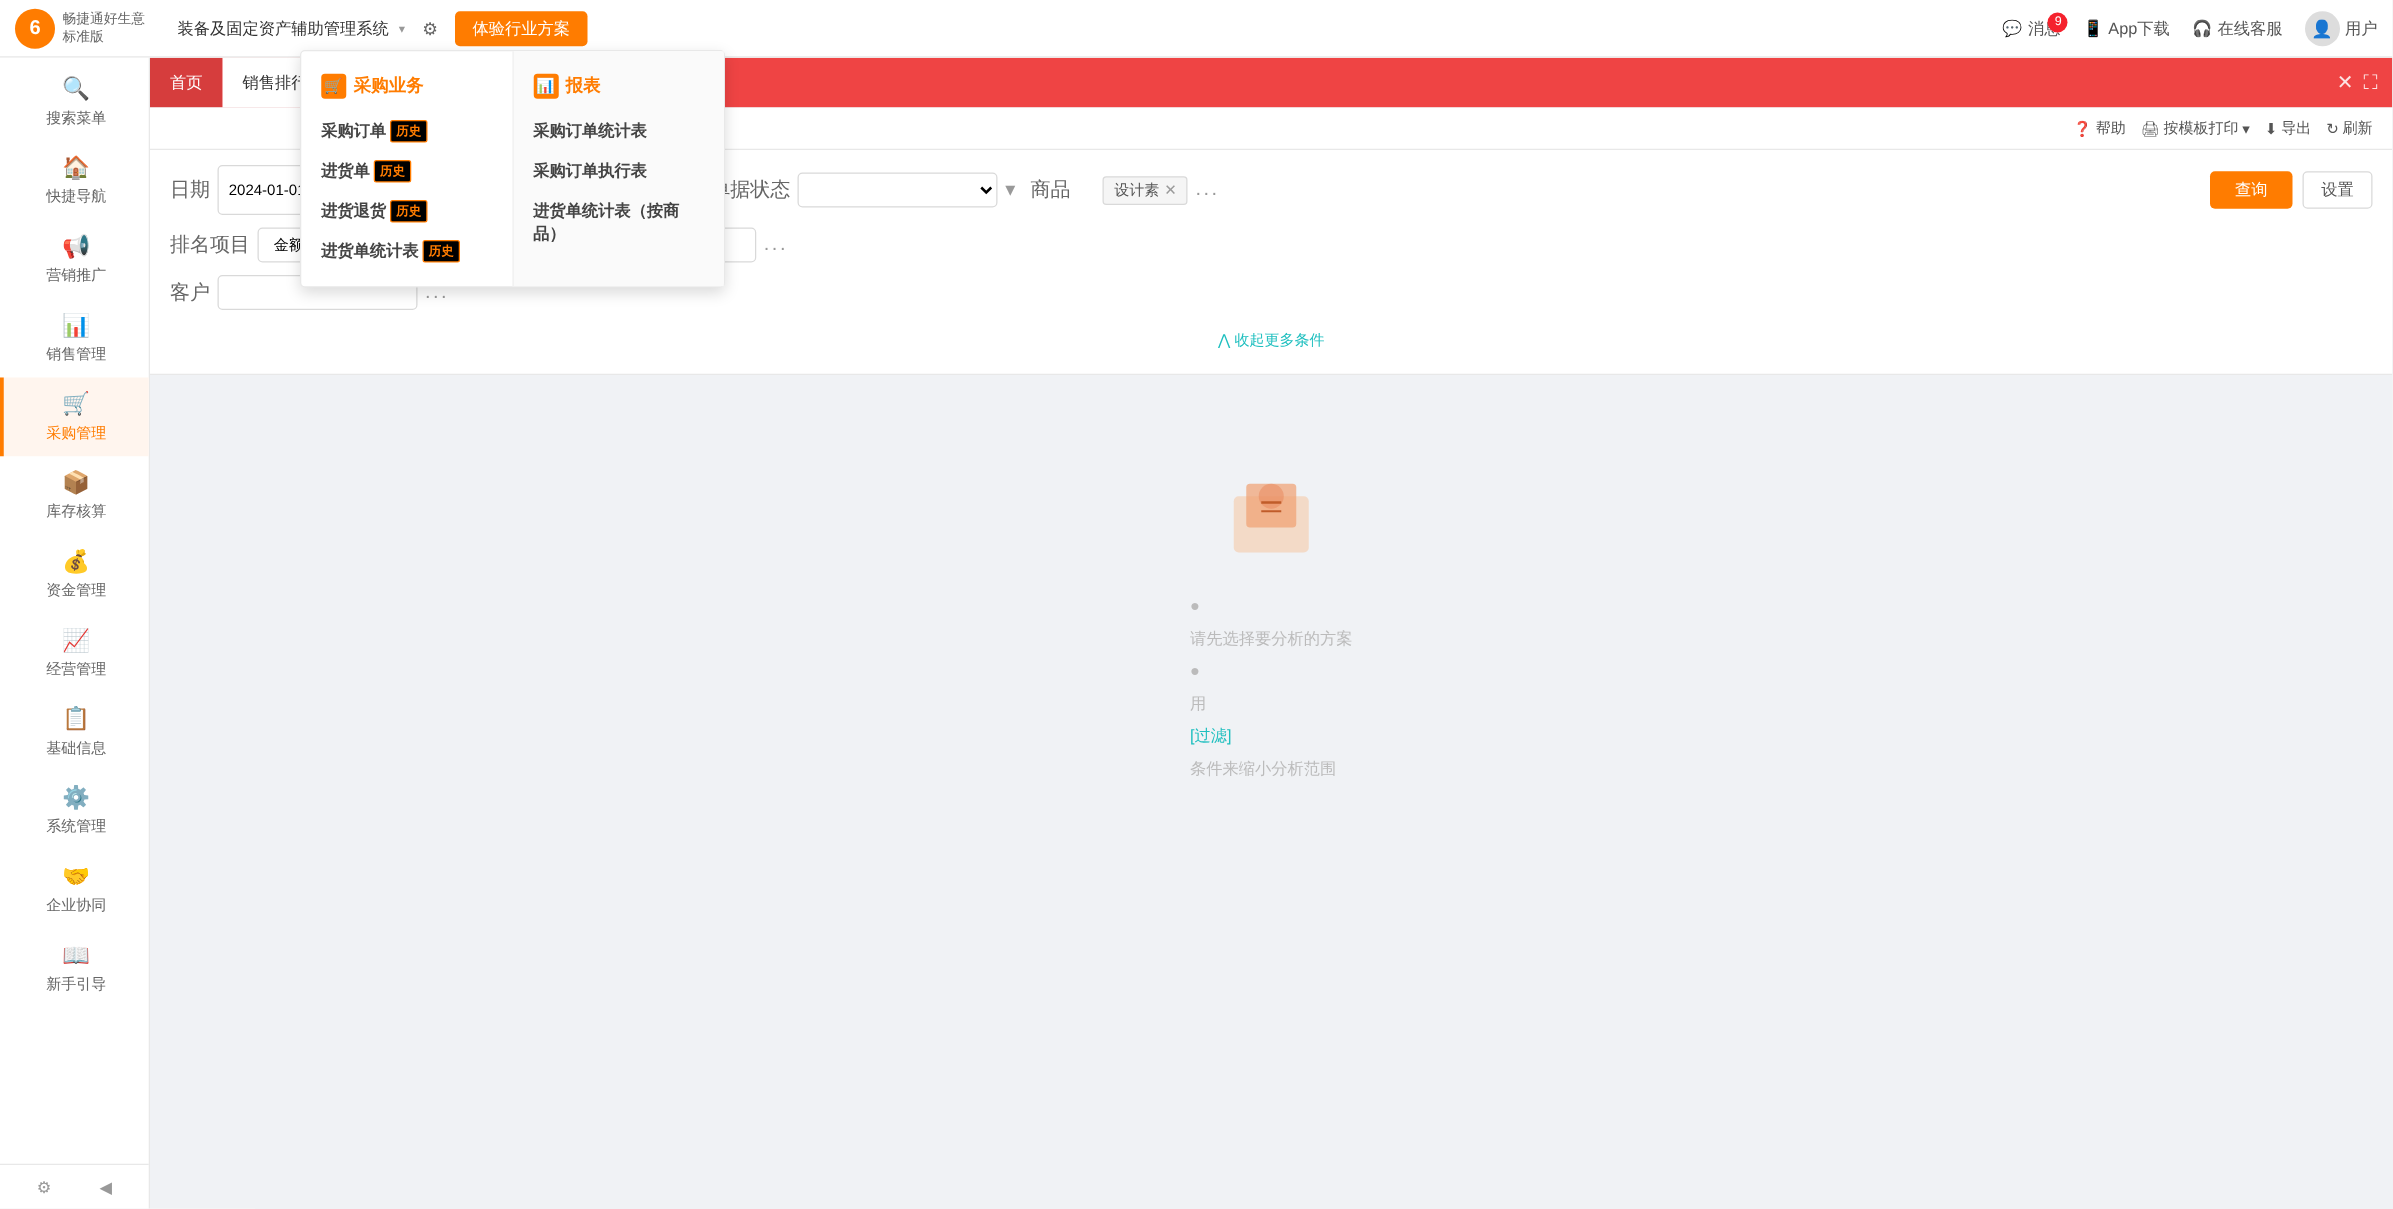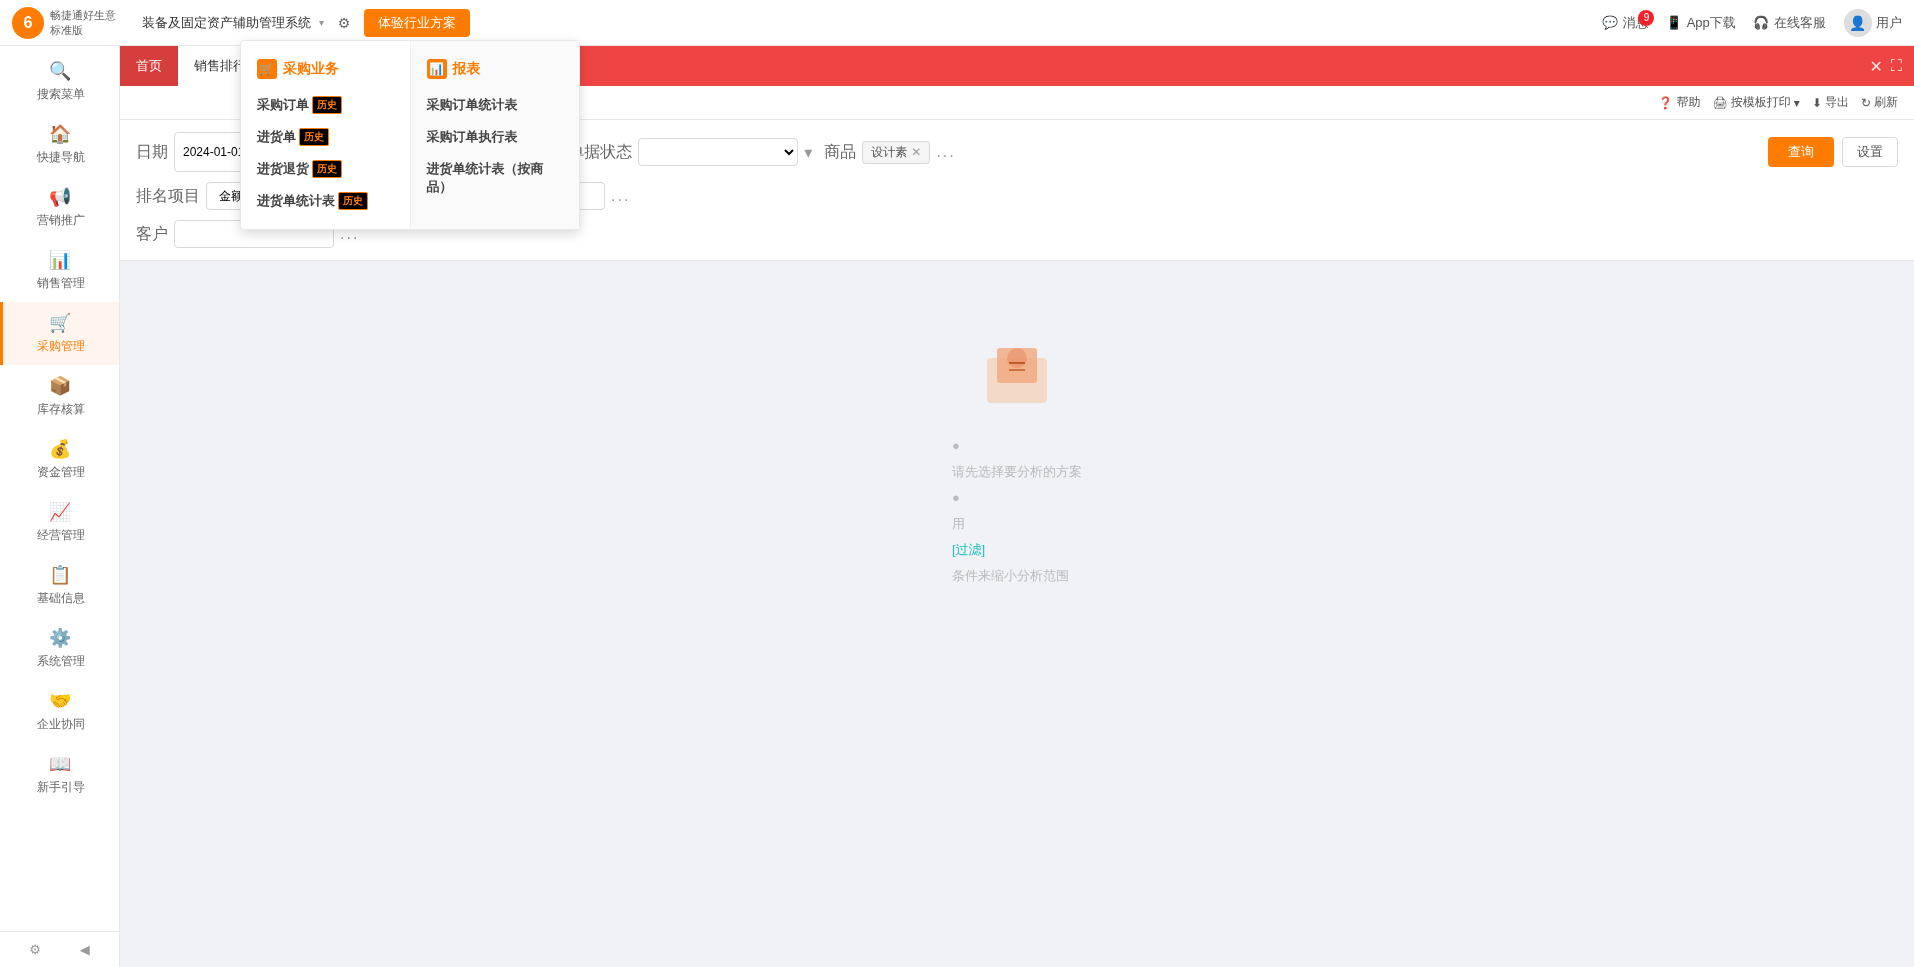--- a/index.html
+++ b/index.html
@@ -260,20 +260,21 @@
     }
 
     .tag-item {
       background: #f5f5f5;
       border: 1px solid #d9d9d9;
       border-radius: 3px;
       padding: 2px 8px;
       font-size: 12px;
       display: flex; align-items: center; gap: 4px;
       color: #555;
+      margin-left: 20px;
     }
     .tag-close { cursor: pointer; color: #999; }
 
     .more-dots { color: #999; cursor: pointer; font-size: 16px; letter-spacing: 2px; }
 
     .query-btn {
       background: #ff7c00;
       color: white;
       border: none;
       padding: 5px 20px;
@@ -569,20 +570,24 @@
         </div>
 
         <div class="filter-row">
           <div class="filter-item">
             <span class="filter-label">客户</span>
             <input class="filter-input" style="">
             <span class="more-dots">...</span>
           </div>
         </div>
 
+        <div class="collapse-row">
+          <span>⋀</span>
+          <span>收起更多条件</span>
+        </div>
       </div>
 
       <div class="empty-state">
         <div class="empty-icon">
           <svg viewBox="0 0 100 80" width="100" height="80">
             <rect x="20" y="25" width="60" height="45" rx="4" fill="#f5c9a8" opacity="0.6"></rect>
             <rect x="30" y="15" width="40" height="35" rx="3" fill="#f0a070" opacity="0.7"></rect>
             <circle cx="50" cy="25" r="10" fill="#e8855a" opacity="0.5"></circle>
             <line x1="42" y1="30" x2="58" y2="30" stroke="#c05c2a" stroke-width="2"></line>
             <line x1="42" y1="37" x2="58" y2="37" stroke="#c05c2a" stroke-width="1.5"></line>

